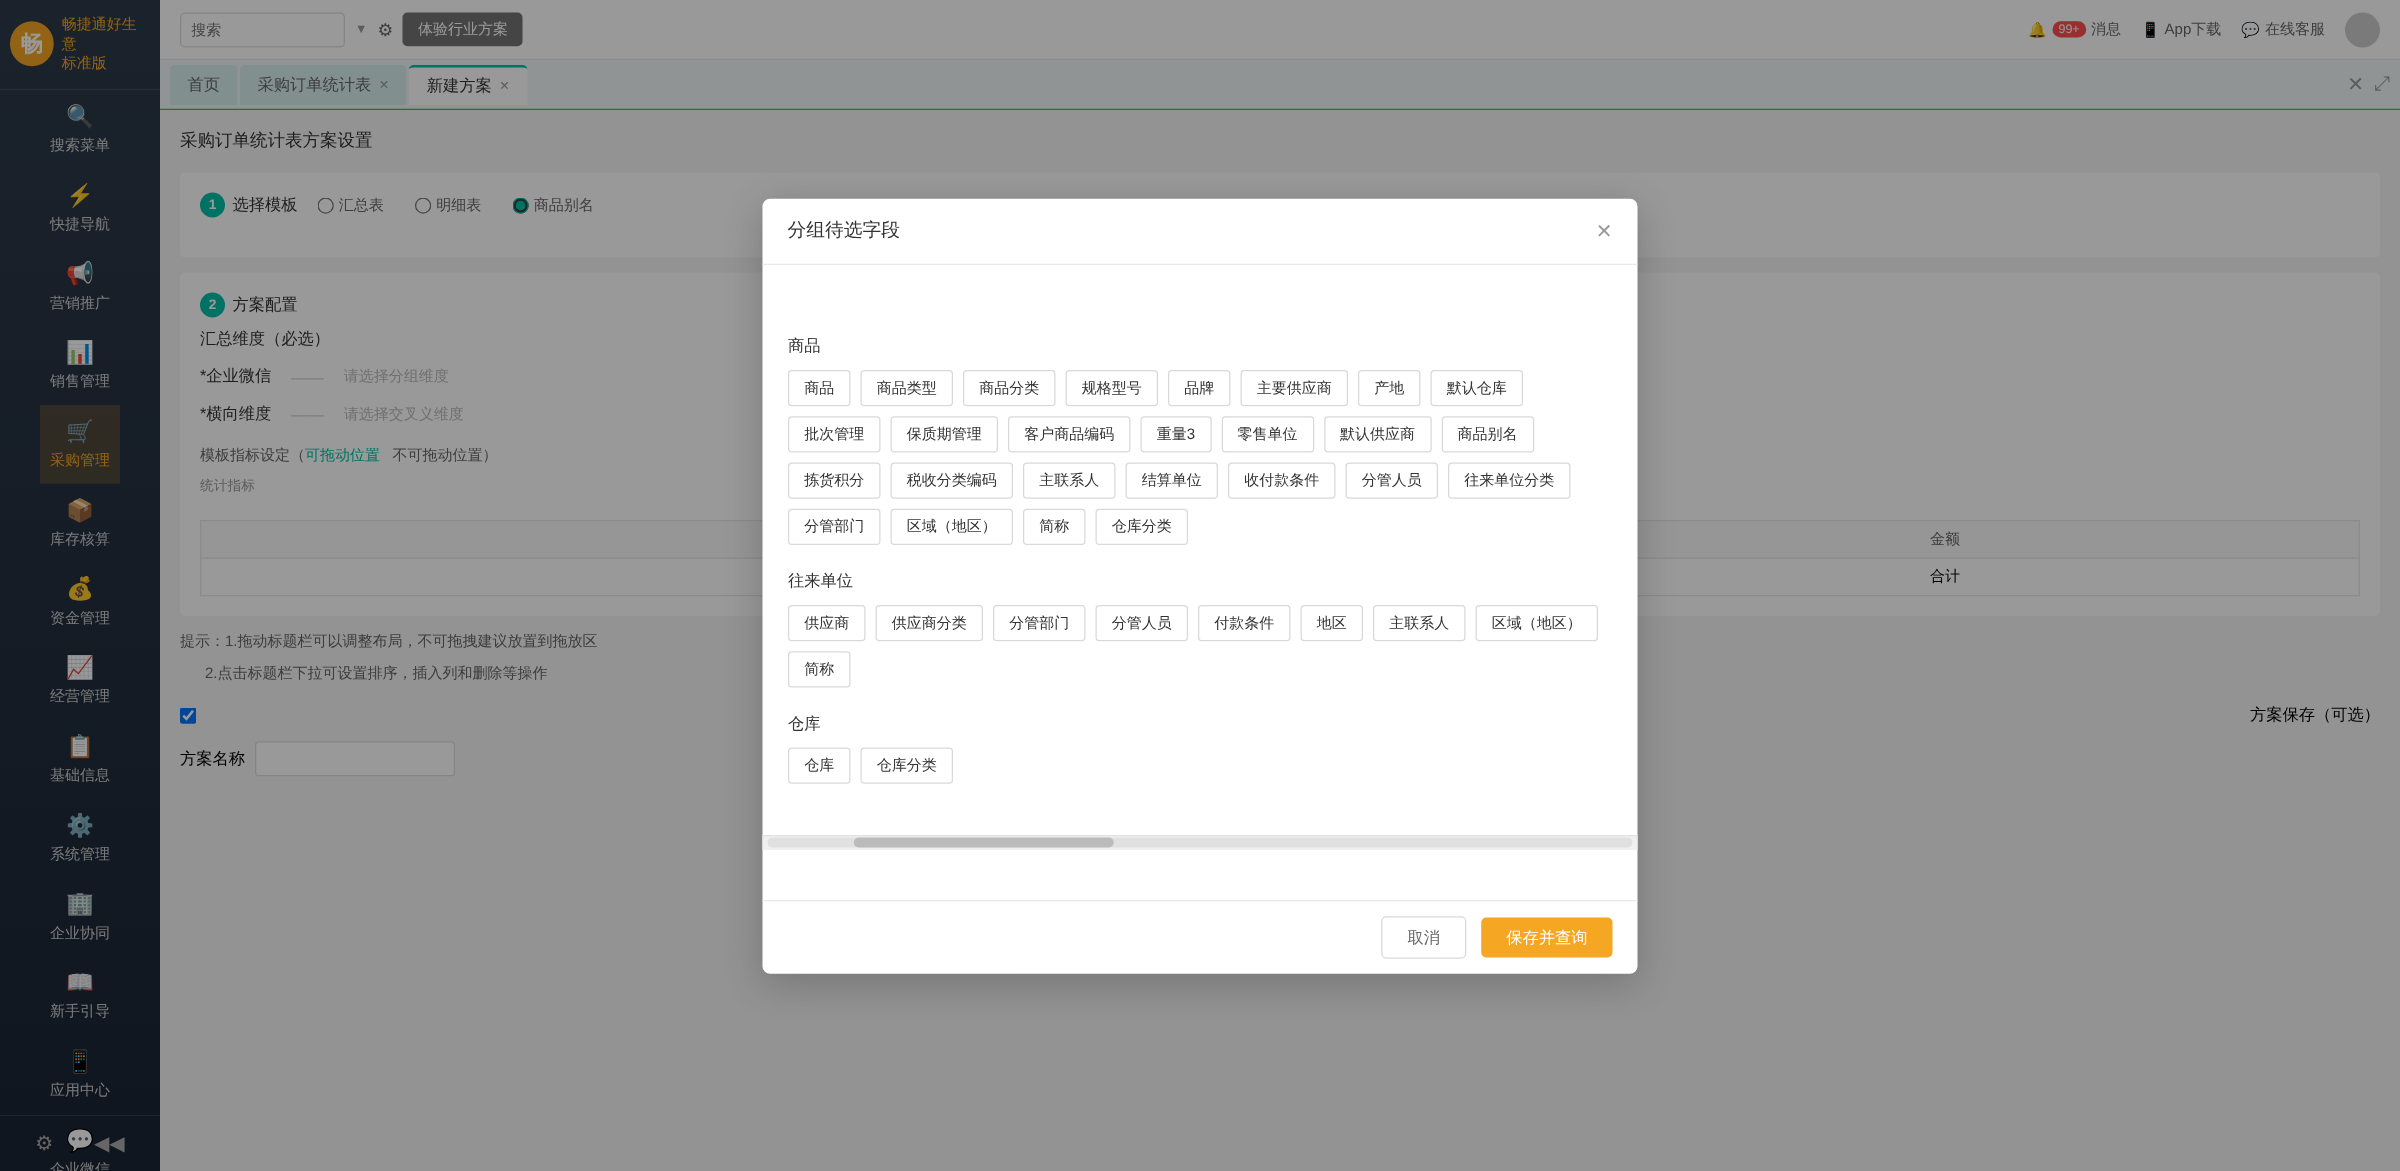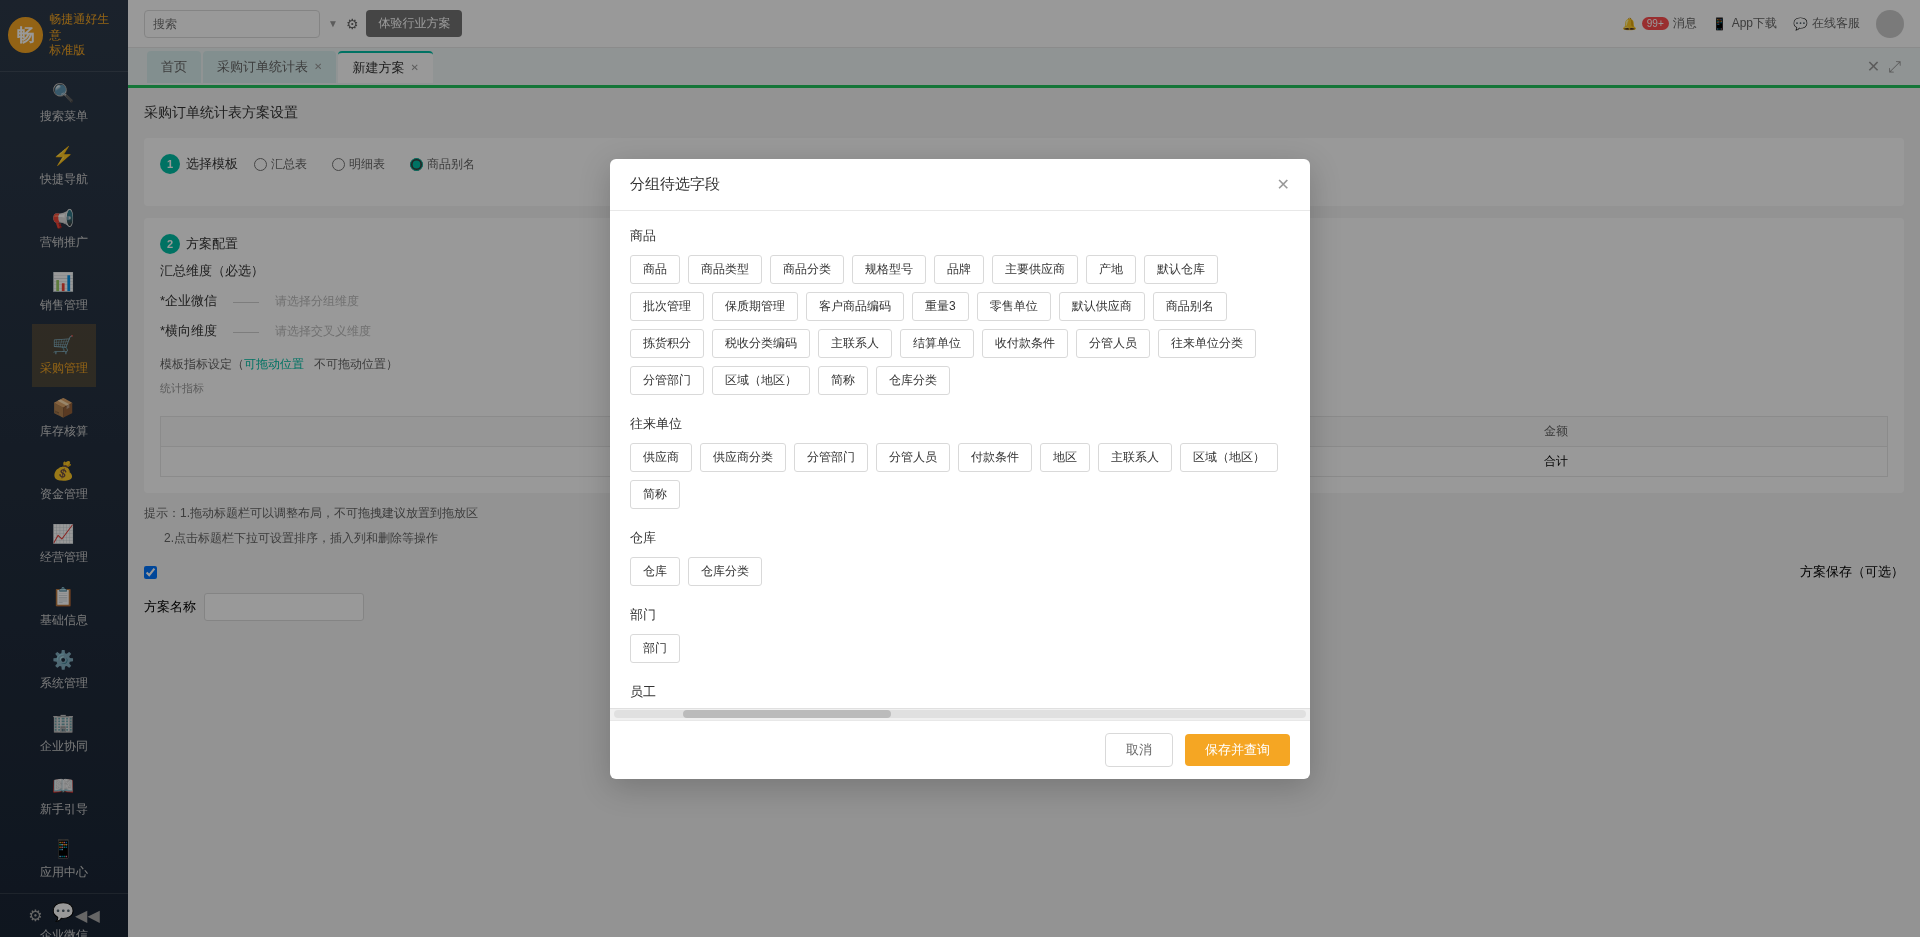--- a/index.html
+++ b/index.html
@@ -30,41 +30,41 @@
 
     
     .header {
       position: fixed; left: 128px; top: 0; right: 0; height: 48px;
       background: white; border-bottom: 1px solid #e8e8e8;
       display: flex; align-items: center; justify-content: space-between;
       padding: 0 16px; z-index: 99;
     }
     .header-left { display: flex; align-items: center; gap: 8px; }
     .header-search {
-      width: 176px; height: 28px; border: 1px solid #ddd; border-radius: 4px;
+      width: 132px; height: 28px; border: 1px solid #ddd; border-radius: 4px;
       padding: 0 8px; font-size: 12px; color: #999;
     }
     .header-dropdown-arrow { color: #999; font-size: 10px; }
     .header-gear { color: #666; cursor: pointer; font-size: 14px; }
     .trial-btn {
       background: #737373; color: white; border: none; border-radius: 4px;
       padding: 5px 12px; cursor: pointer; font-size: 12px;
     }
     .header-right { display: flex; align-items: center; gap: 16px; }
     .header-right-item { display: flex; align-items: center; gap: 4px; color: #666; font-size: 12px; cursor: pointer; }
     .notification-badge {
       background: #ff4d4f; color: white; border-radius: 10px; padding: 1px 5px; font-size: 10px;
     }
     .avatar { width: 28px; height: 28px; background: #ccc; border-radius: 50%; }
 
     
     .tabbar {
       position: fixed; left: 128px; top: 48px; right: 0; height: 40px;
-      background: #f0f7f7; border-bottom: 3px solid #22c55e;
-      display: flex; align-items: center; padding: 0 19px; z-index: 98; text-align: center;
+      background: #f0f7f7; border-bottom: 1px solid #22c55e;
+      display: flex; align-items: center; padding: 0 8px; z-index: 98; text-align: center;
     }
     .tab {
       height: 32px; padding: 0 14px; display: flex; align-items: center; gap: 6px;
       border-radius: 4px 4px 0 0; cursor: pointer; font-size: 13px; color: #666; background: #d9efef; margin-right: 2px;
     }
     .tab.active { background: white; color: #333; border-top: 2px solid #00bfa5; }
     .tab-close { color: #999; font-size: 10px; cursor: pointer; }
 
     
     .main {
@@ -90,21 +90,21 @@
     .overlay {
       position: fixed; left: 0; top: 0; right: 0; bottom: 0;
       background: rgba(0,0,0,0.4); z-index: 200;
     }
 
     
     .dialog {
       position: fixed; left: 50%; top: 50%; transform: translate(-50%, -50%);
       width: 700px; max-height: 620px; background: white; border-radius: 6px;
       box-shadow: 0 8px 32px rgba(0,0,0,0.2); z-index: 201;
-      display: flex; flex-direction: column;
+      display: flex; flex-direction: column; gap: 40px;
     }
     .dialog-header {
       padding: 16px 20px; border-bottom: 1px solid #e8e8e8;
       display: flex; align-items: center; justify-content: space-between; flex-shrink: 0;
     }
     .dialog-title { font-size: 15px; color: #333; font-weight: 500; }
     .dialog-close { cursor: pointer; color: #999; font-size: 16px; }
     .dialog-body {
       flex: 1; overflow-y: auto; padding: 16px 20px;
     }

